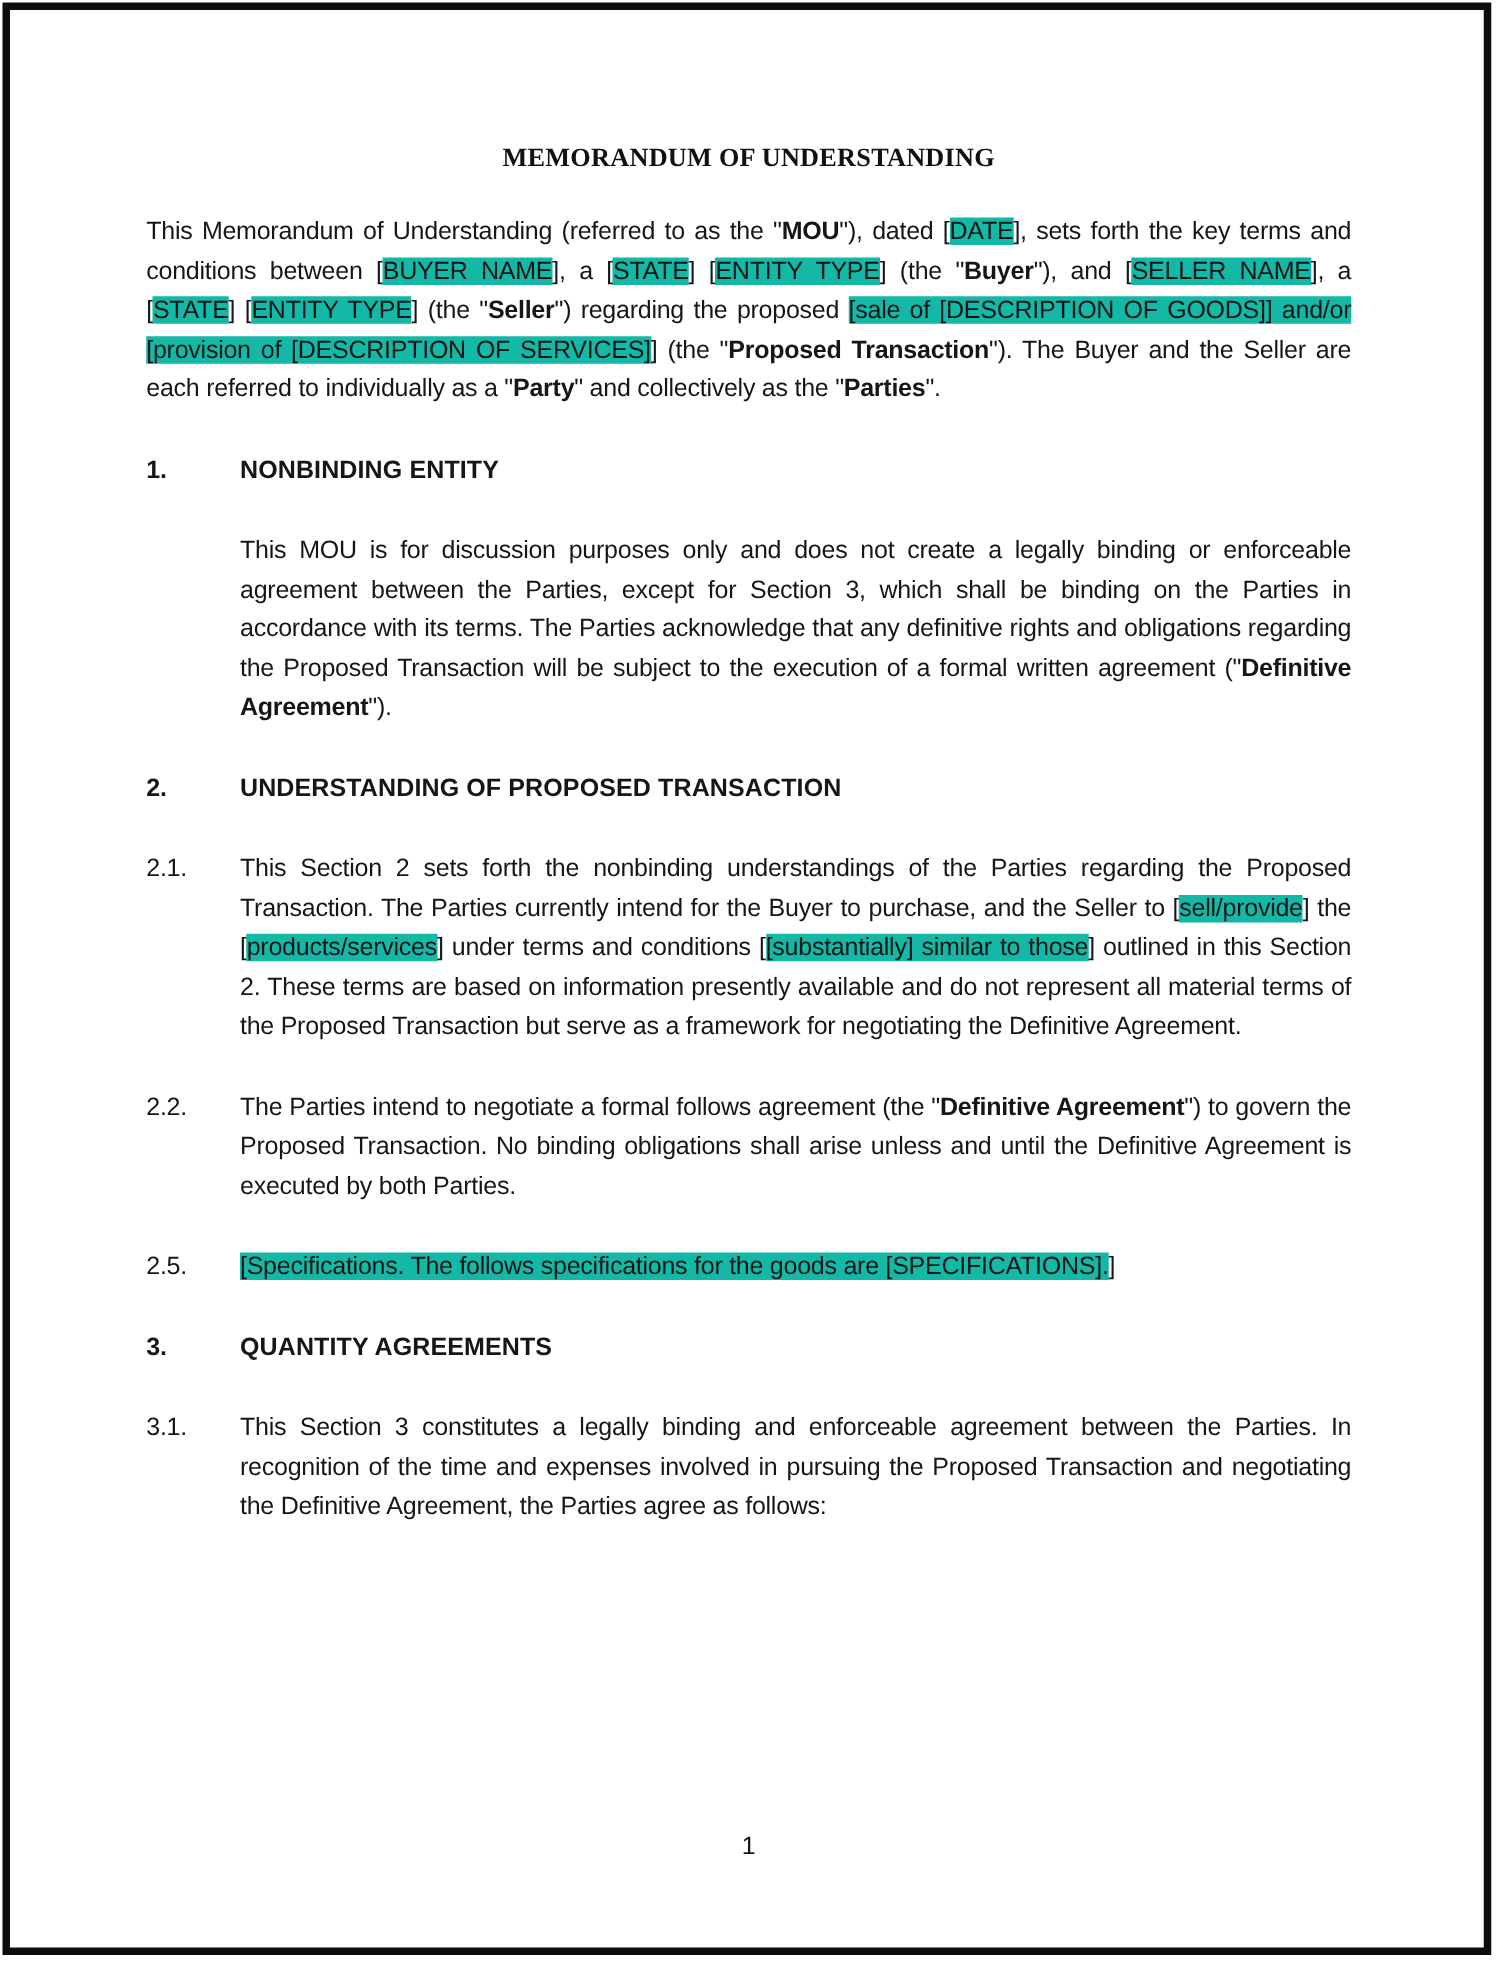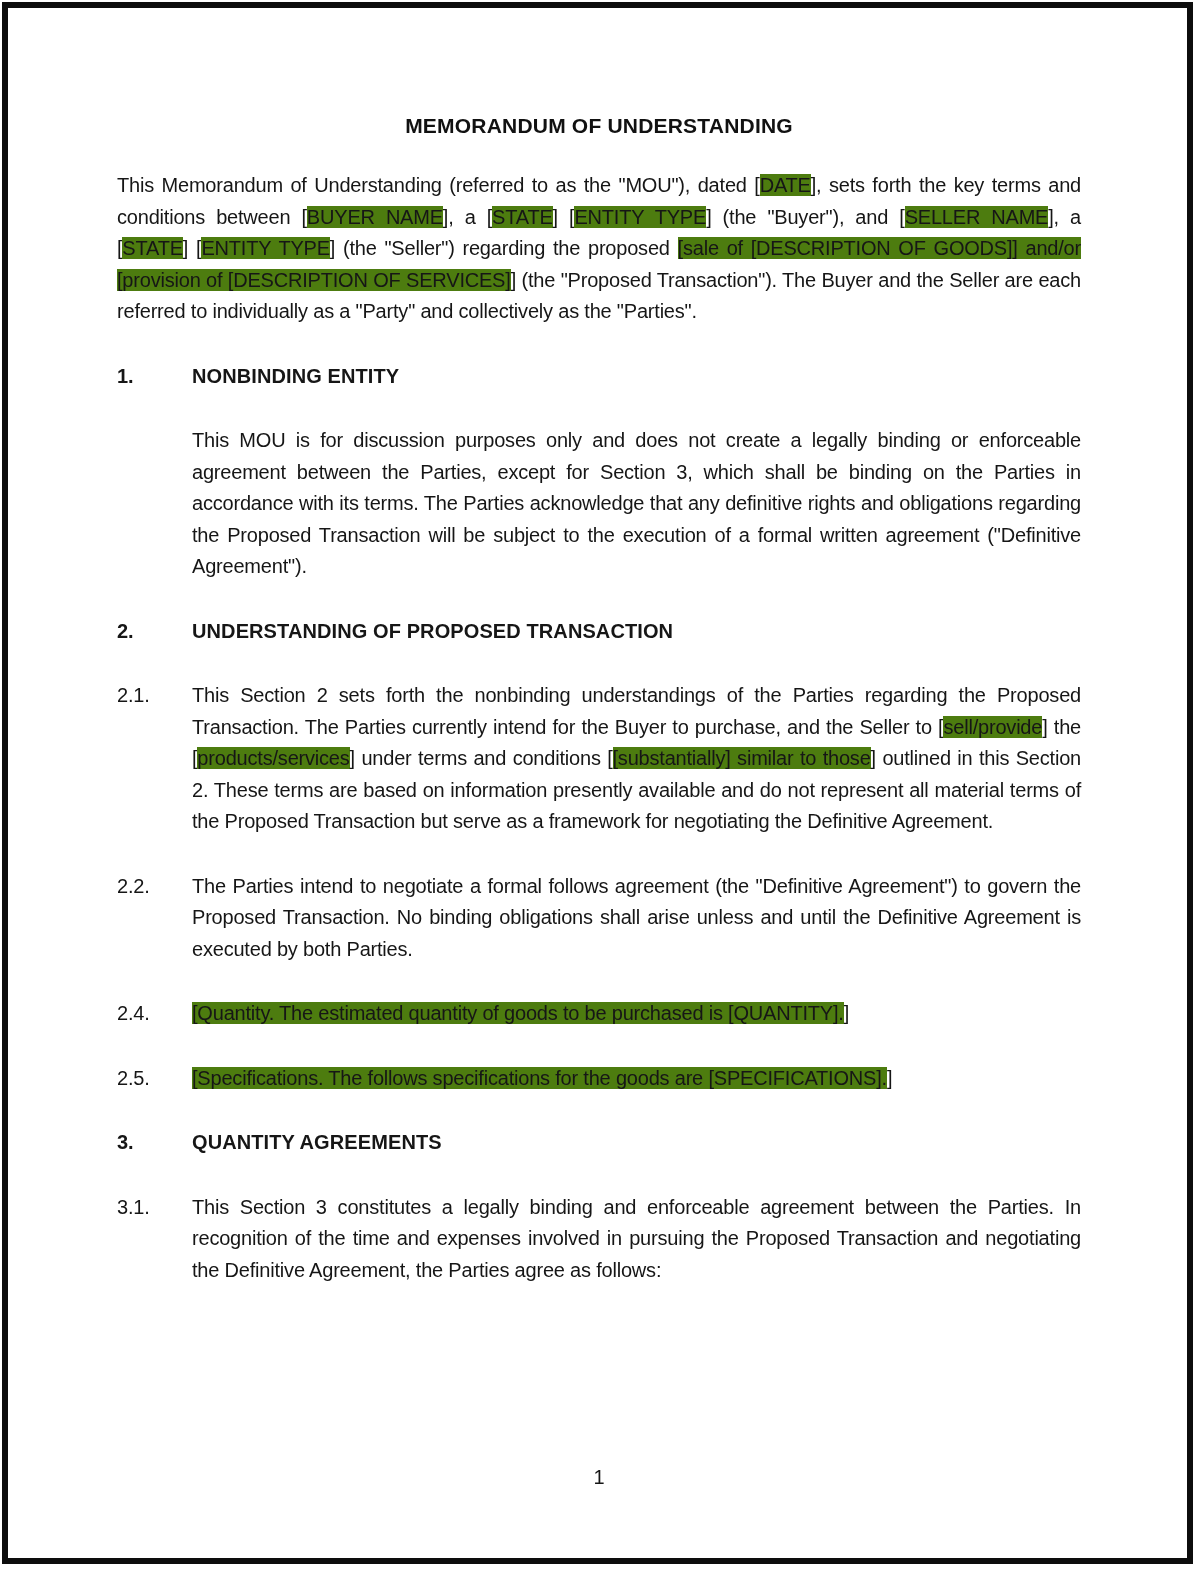--- a/index.html
+++ b/index.html
@@ -29,20 +29,21 @@
     color: #161616;
   }
   .doc-title {
     margin: 0 0 30px 0;
     text-align: center;
     font-size: 21px;
     line-height: 28px;
     font-weight: bold;
     letter-spacing: 0.2px;
     color: #111111;
+    font-family: Liberation Serif, serif;
   }
   .block {
     display: flex;
     margin-bottom: 33px;
     font-size: 20px;
     line-height: 31.5px;
     letter-spacing: -0.2px;
   }
   .block .num {
     width: 75px;
@@ -57,24 +58,24 @@
     font-weight: bold;
   }
   .block.heading .body {
     text-align: left;
     letter-spacing: 0.1px;
   }
   .block.full {
     display: block;
   }
   .hl {
-    background: #4d7c0f;
+    background: #14b8a6;
   }
   .bold {
-    font-weight: normal;
+    font-weight: bold;
   }
   .page-footer {
     position: absolute;
     left: 117px;
     top: 1462px;
     width: 964px;
     text-align: center;
     font-size: 20px;
     line-height: 31px;
     color: #161616;
@@ -105,24 +106,20 @@
       </div>
       <div class="block para">
         <span class="num">2.1.</span>
         <div class="body"><span>This Section 2 sets forth the nonbinding understandings of the Parties regarding the Proposed Transaction. The Parties currently intend for the Buyer to purchase, and the Seller to [</span><span class="hl">sell/provide</span><span>] the [</span><span class="hl">products/services</span><span>] under terms and conditions [</span><span class="hl">[substantially] similar to those</span><span>] outlined in this Section 2. These terms are based on information presently available and do not represent all material terms of the Proposed Transaction but serve as a framework for negotiating the Definitive Agreement.</span></div>
       </div>
       <div class="block para">
         <span class="num">2.2.</span>
         <div class="body"><span>The Parties intend to negotiate a formal follows agreement (the "</span><span class="bold">Definitive Agreement</span><span>") to govern the Proposed Transaction. No binding obligations shall arise unless and until the Definitive Agreement is executed by both Parties.</span></div>
       </div>
       <div class="block para">
-        <span class="num">2.4.</span>
-        <div class="body"><span class="hl">[Quantity. The estimated quantity of goods to be purchased is [QUANTITY].</span><span>]</span></div>
-      </div>
-      <div class="block para">
         <span class="num">2.5.</span>
         <div class="body"><span class="hl">[Specifications. The follows specifications for the goods are [SPECIFICATIONS].</span><span>]</span></div>
       </div>
       <div class="block heading">
         <span class="num">3.</span>
         <div class="body"><span>QUANTITY AGREEMENTS</span></div>
       </div>
       <div class="block para">
         <span class="num">3.1.</span>
         <div class="body"><span>This Section 3 constitutes a legally binding and enforceable agreement between the Parties. In recognition of the time and expenses involved in pursuing the Proposed Transaction and negotiating the Definitive Agreement, the Parties agree as follows:</span></div>

